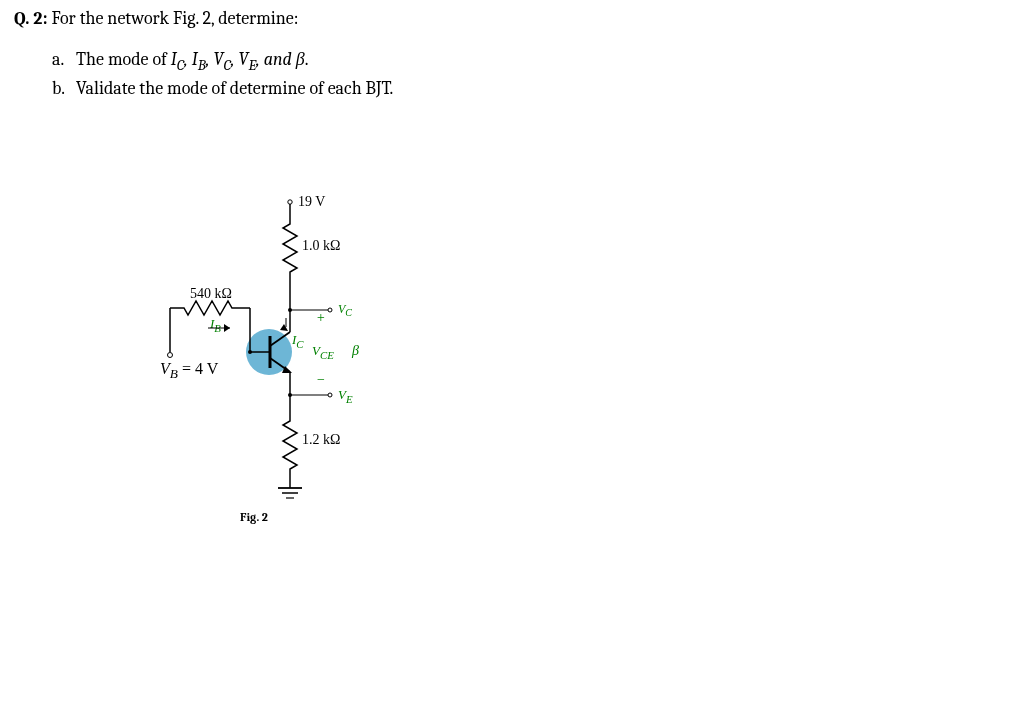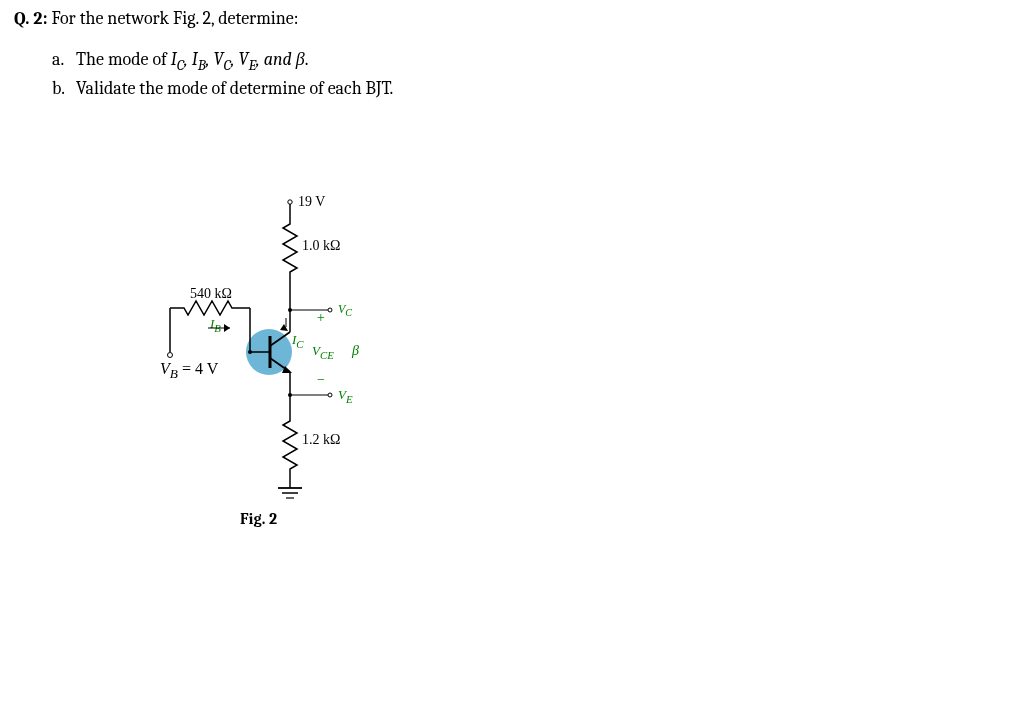--- a/index.html
+++ b/index.html
@@ -44,21 +44,21 @@
       width: 46px;
       height: 46px;
       background: #6DB6D6;
       border-radius: 50%;
       z-index: 0;
     }
     .fig-caption {
       position: absolute;
       font-weight: bold;
       font-family: 'Cambria', Georgia, serif;
-      font-size: 16px;
+      font-size: 12px;
       text-align: center;
     }
     svg.circuit-svg {
       position: absolute;
       left: 0;
       top: 0;
       z-index: 1;
     }
   </style>
 </head>

